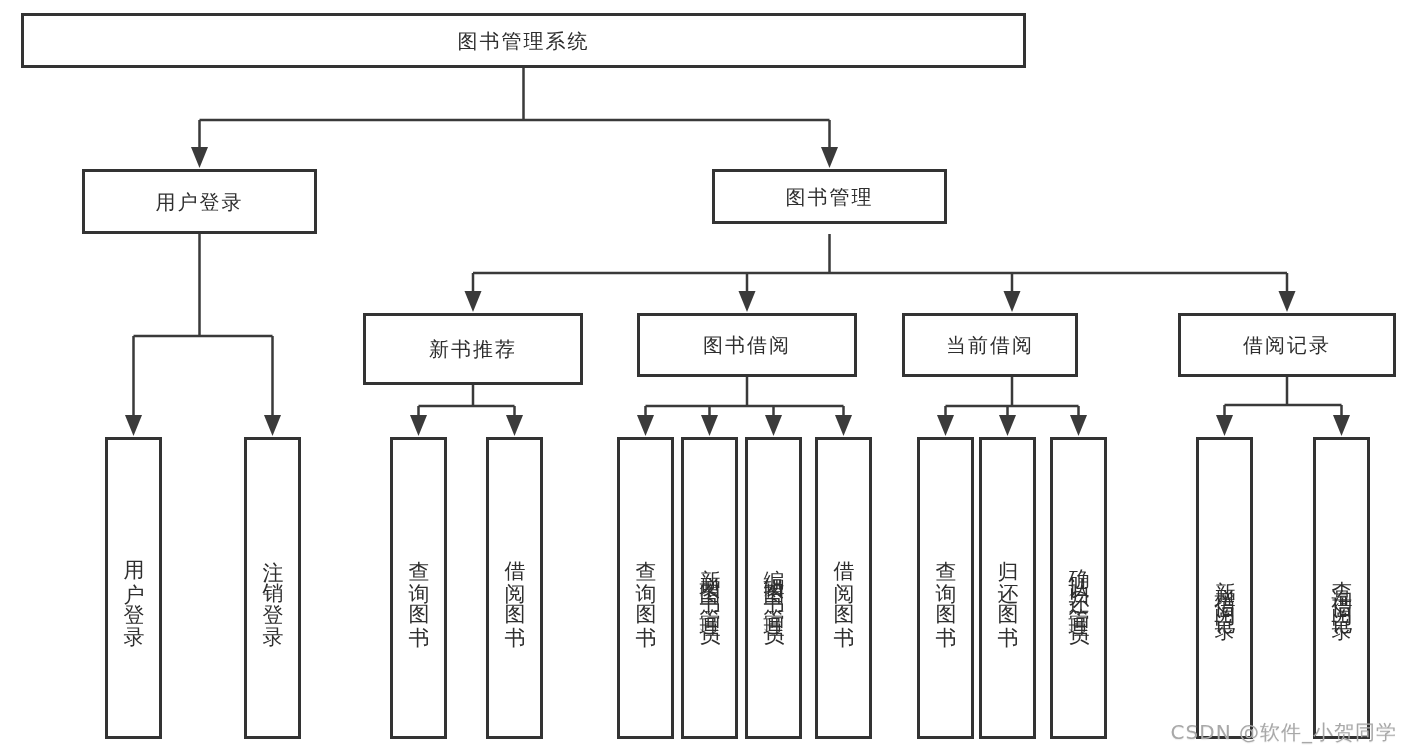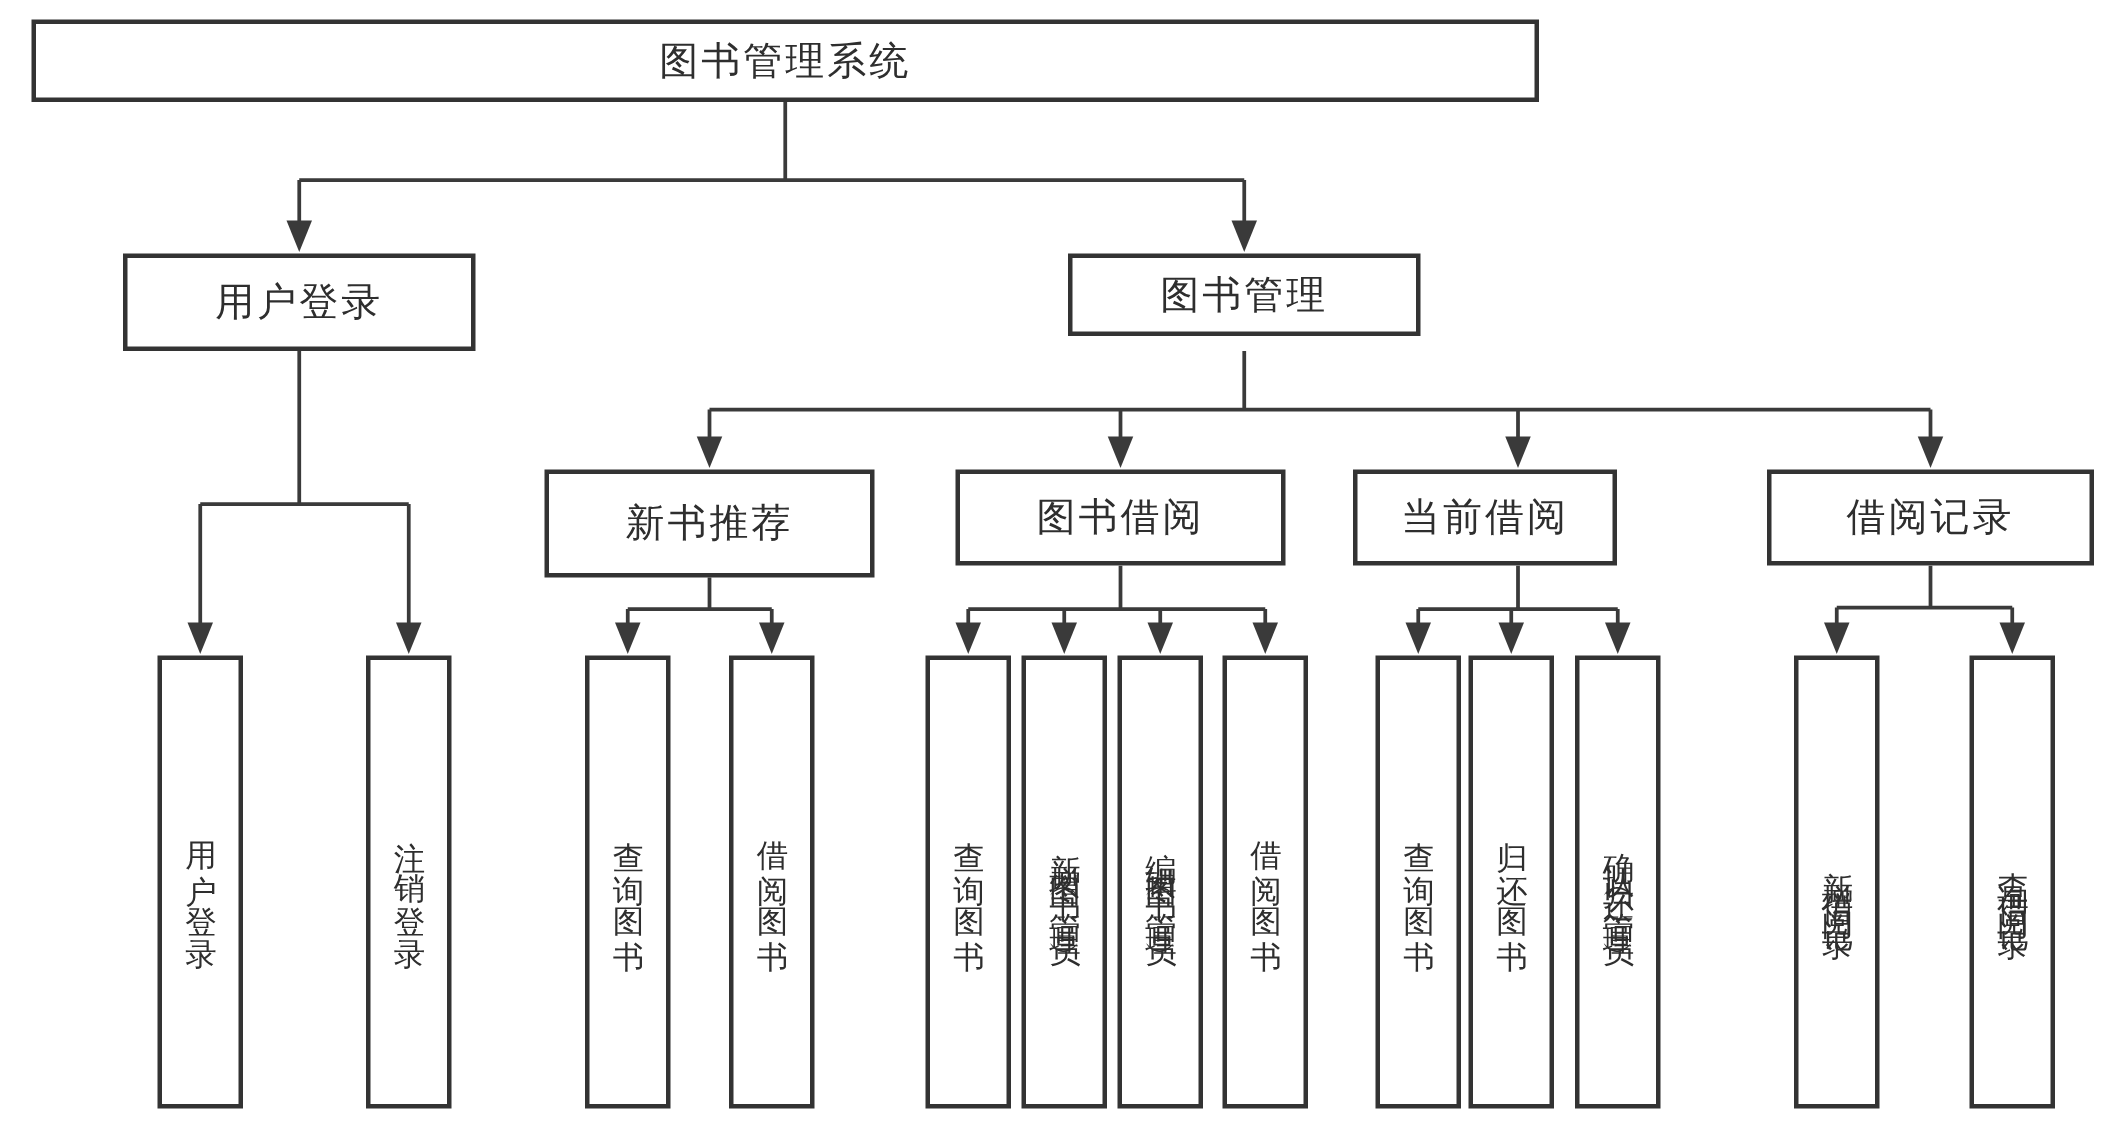--- a/index.html
+++ b/index.html
@@ -10,21 +10,21 @@
   }
   #canvas{position:absolute;left:0;top:0;width:1405px;height:747px;}
   #edges{position:absolute;left:0;top:0;z-index:1;}
   .node{
     position:absolute;z-index:2;box-sizing:border-box;
     background:#ffffff;border:3px solid var(--border,#333);
     display:flex;align-items:center;justify-content:center;
     color:var(--text,#2e2e2e);
   }
   .node .node-label{
-    font-size:26px;letter-spacing:2px;white-space:nowrap;line-height:1;
+    font-size:20px;letter-spacing:2px;white-space:nowrap;line-height:1;
   }
   .node.vertical .node-label{
     writing-mode:vertical-rl;font-size:21px;white-space:normal;
   }
   .node.vertical.short .node-label{letter-spacing:22px;}
   .node.vertical.long  .node-label{letter-spacing:8px;}
   #watermark{
     position:absolute;z-index:3;right:8px;bottom:1px;
     color:var(--watermark,#a8a8a8);font-size:20px;letter-spacing:1px;
     text-shadow:0 1px 1px rgba(0,0,0,0.08);
@@ -112,13 +112,14 @@
       <div class="node vertical long" style="left: 1050px; top: 437px; width: 57px; height: 302px;">
         <span class="node-label">确认归还（管理员）</span>
       </div>
       <div class="node vertical long" style="left: 1196px; top: 437px; width: 57px; height: 302px;">
         <span class="node-label">新增借阅记录</span>
       </div>
       <div class="node vertical long" style="left: 1313px; top: 437px; width: 57px; height: 302px;">
         <span class="node-label">查询借阅记录</span>
       </div>
     </div>
+  <div id="watermark">CSDN @软件_小贺同学</div>
 </div>
 
 </body></html>

